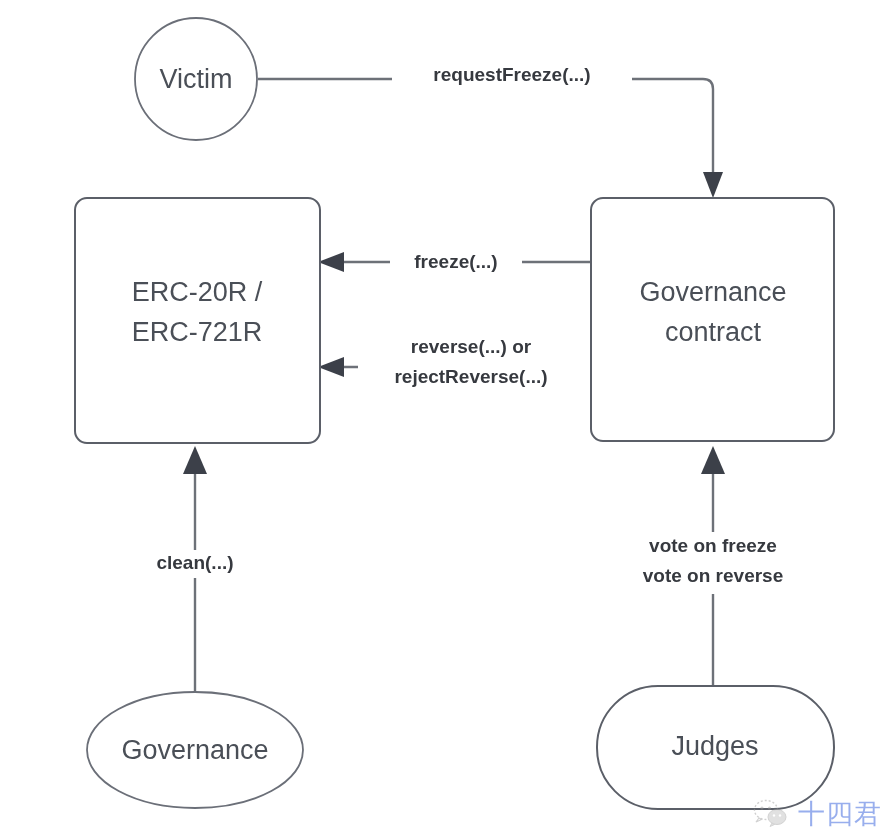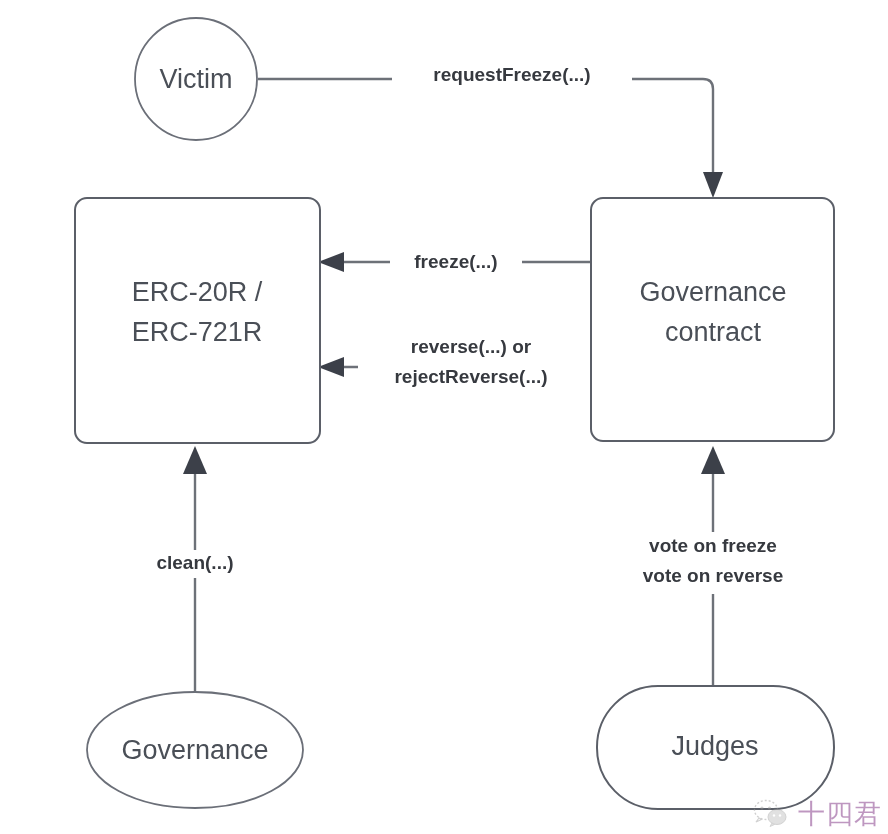--- a/index.html
+++ b/index.html
@@ -74,21 +74,21 @@
     bottom: 4px;
     display: flex;
     align-items: center;
     gap: 6px;
     opacity: 0.45;
     pointer-events: none;
   }
   #watermark .wm-text {
     font-family: "Liberation Sans", sans-serif;
     font-size: 27px;
-    color: #701a75;
+    color: #1d4ed8;
     letter-spacing: 1px;
     line-height: 1;
     text-align: center;
   }
 </style>
 </head>
 <body>
 
 <div id="diagram-root">
 

